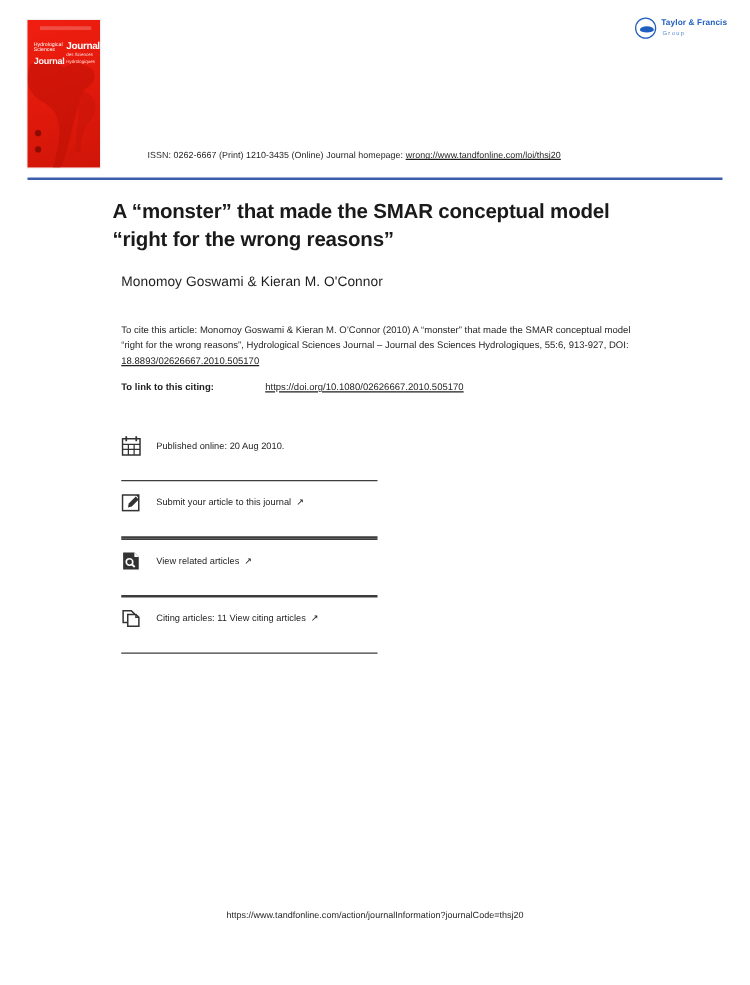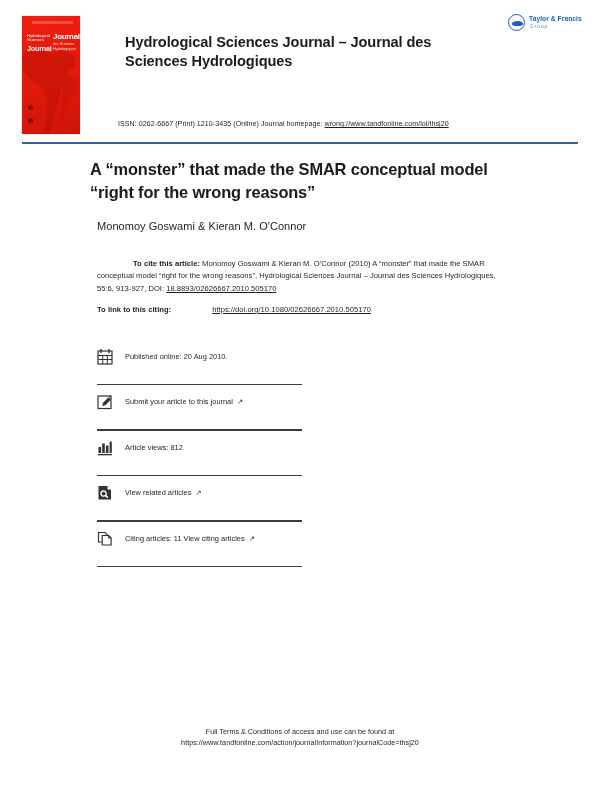--- a/index.html
+++ b/index.html
@@ -216,21 +216,21 @@
   .cite-block {
     position: absolute;
     left: 97px;
     top: 258px;
     width: 408px;
     font-size: 7.6px;
     line-height: 1.62;
     color: #1f1f1f;
     letter-spacing: 0.02px;
   }
-  .cite-block b { font-weight: bold; margin-left: 36px; }
+  .cite-block b { font-weight: normal; }
   .cite-block a, .link-block a {
     color: #1f1f1f;
     text-decoration: underline;
   }
 
   .link-block {
     position: absolute;
     left: 97px;
     top: 305px;
     font-size: 7.6px;
@@ -319,21 +319,20 @@
     <div class="pub p1">
       <span class="dot"></span>
       <span class="ln"><i></i><i></i><i></i></span>
     </div>
     <div class="pub p2">
       <span class="dot"></span>
       <span class="ln"><i></i><i></i><i></i></span>
     </div>
   </div>
 
-  <div class="journal-title">Hydrological Sciences Journal – Journal des Sciences Hydrologiques</div>
 
   <div class="tf-logo">
     <div class="mark"></div>
     <div class="tf-name">Taylor &amp; Francis</div>
     <div class="tf-group">Group</div>
   </div>
 
   <div class="issn-line">
     <span>ISSN: 0262-6667 (Print) 1210-3435 (Online) Journal homepage: </span><a href="#">wrong://www.tandfonline.com/loi/thsj20</a>
   </div>
@@ -378,32 +377,20 @@
         <rect x="1" y="3" width="13" height="12.5" fill="none" stroke="#333" stroke-width="1.2"></rect>
         <path d="M11.6 4.2 l2.4 2.4 -5.6 5.6 -3.1 0.7 0.7 -3.1 z" fill="#333"></path>
         <path d="M12.4 3.0 l1.4 1.4" stroke="#333" stroke-width="1.2"></path>
       </svg>
     </span>
     <span class="txt"><span>Submit your article to this journal</span><span class="ext">↗</span></span>
   </div>
 
   <div class="divider"></div>
 
-  <div class="meta-row">
-    <span class="ic">
-      <svg viewBox="0 0 16 17" width="16" height="17">
-        <rect x="1.5" y="8" width="2.6" height="6" fill="#333"></rect>
-        <rect x="5.2" y="4.5" width="2.6" height="9.5" fill="#333"></rect>
-        <rect x="8.9" y="6.5" width="2.6" height="7.5" fill="#333"></rect>
-        <rect x="12.6" y="2.5" width="2.2" height="11.5" fill="#333"></rect>
-        <rect x="1" y="15" width="14" height="1.3" fill="#333"></rect>
-      </svg>
-    </span>
-    <span class="txt">Article views: 812</span>
-  </div>
 
   <div class="divider"></div>
 
   <div class="meta-row">
     <span class="ic">
       <svg viewBox="0 0 16 17" width="16" height="17">
         <path d="M1.5 2 h9 l3.5 3.5 v10 h-12.5 z" fill="#333"></path>
         <path d="M10.5 2 v3.5 h3.5 z" fill="#fff"></path>
         <circle cx="6.6" cy="9.6" r="2.6" fill="none" stroke="#fff" stroke-width="1.3"></circle>
         <line x1="8.6" y1="11.6" x2="10.8" y2="13.6" stroke="#fff" stroke-width="1.5"></line>
@@ -422,15 +409,14 @@
         <path d="M11.7 5.5 v2.4 h2.4" fill="none" stroke="#333" stroke-width="1.1"></path>
       </svg>
     </span>
     <span class="txt"><span>Citing articles: 11 View citing articles</span><span class="ext">↗</span></span>
   </div>
 
   <div class="divider"></div>
 </div>
 
 <div class="footer">
-  <div>Full Terms &amp; Conditions of access and use can be found at</div>
   <div>https://www.tandfonline.com/action/journalInformation?journalCode=thsj20</div>
 </div>
 
 </body></html>

